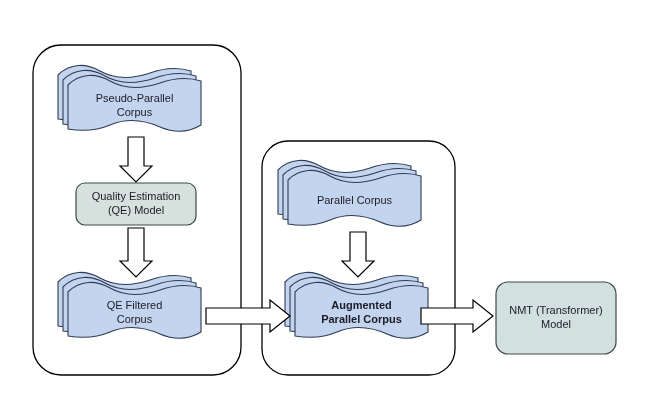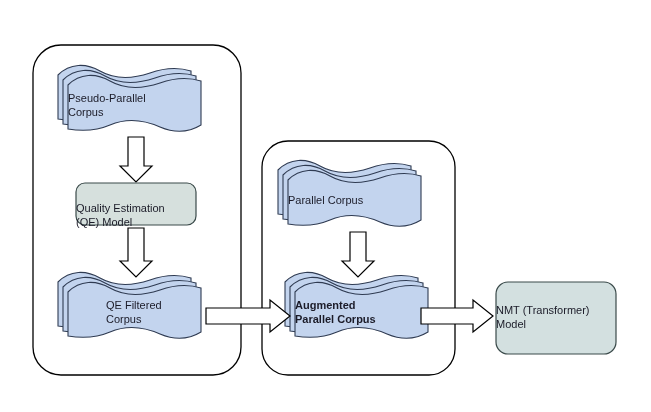--- a/index.html
+++ b/index.html
@@ -24,21 +24,21 @@
   svg.canvas {
     position: absolute;
     left: 0;
     top: 0;
     width: 651px;
     height: 412px;
     display: block;
   }
   .node-label {
     position: absolute;
-    text-align: left;
+    text-align: center;
     color: #1b1b28;
     font-family: "Liberation Sans", sans-serif;
     font-size: 11px;
     line-height: 13.5px;
     white-space: pre-line;
     pointer-events: none;
   }
   .label-corpus { font-size: 11px; }
   .label-proc { font-size: 11px; }
 </style>
@@ -128,24 +128,24 @@
 
     <g>
       <rect x="496" y="282" width="120" height="72" rx="12" ry="12" fill="#d3e0e0" stroke="#3a4a4a" stroke-width="1.2"></rect>
     </g>
 
   </svg>
 
   <div class="node-label label-corpus" style="left:68px; top:92px; width:133px;">Pseudo-Parallel
 Corpus</div>
 
-  <div class="node-label label-proc" style="left:76px; top:202px; width:120px;">Quality Estimation
+  <div class="node-label label-proc" style="left:76px; top:190px; width:120px;">Quality Estimation
 (QE) Model</div>
 
-  <div class="node-label label-corpus" style="left:68px; top:299px; width:133px;padding-left:38px;">QE Filtered
+  <div class="node-label label-corpus" style="left:68px; top:299px; width:133px;">QE Filtered
 Corpus</div>
 
   <div class="node-label label-corpus" style="left:288px; top:194px; width:133px;">Parallel Corpus</div>
 
   <div class="node-label label-corpus" style="left:295px; top:299px; width:133px;font-weight:bold;">Augmented
 Parallel Corpus</div>
 
   <div class="node-label label-proc" style="left:496px; top:304px; width:120px;">NMT (Transformer)
 Model</div>
 

